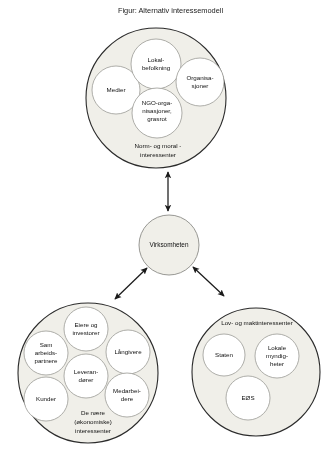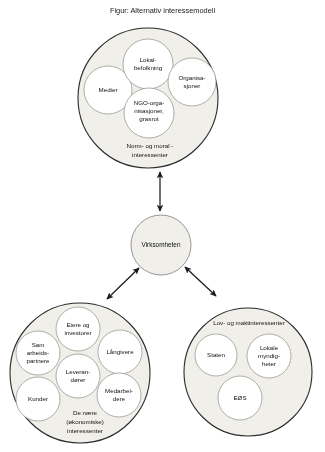--- a/index.html
+++ b/index.html
@@ -12,20 +12,21 @@
     width: 325px;
     height: 452px;
     font-family: "Liberation Sans", sans-serif;
     color: #111111;
     overflow: hidden;
   }
   #diagram-root {
     position: relative;
     width: 267px;
     height: 452px;
+    padding-left: 8px;
   }
   svg.diagram {
     display: block;
     width: 325px;
     height: 452px;
   }
   .fig-title {
     font-size: 7.4px;
     fill: #1a1a1a;
     font-family: "Liberation Sans", sans-serif;

